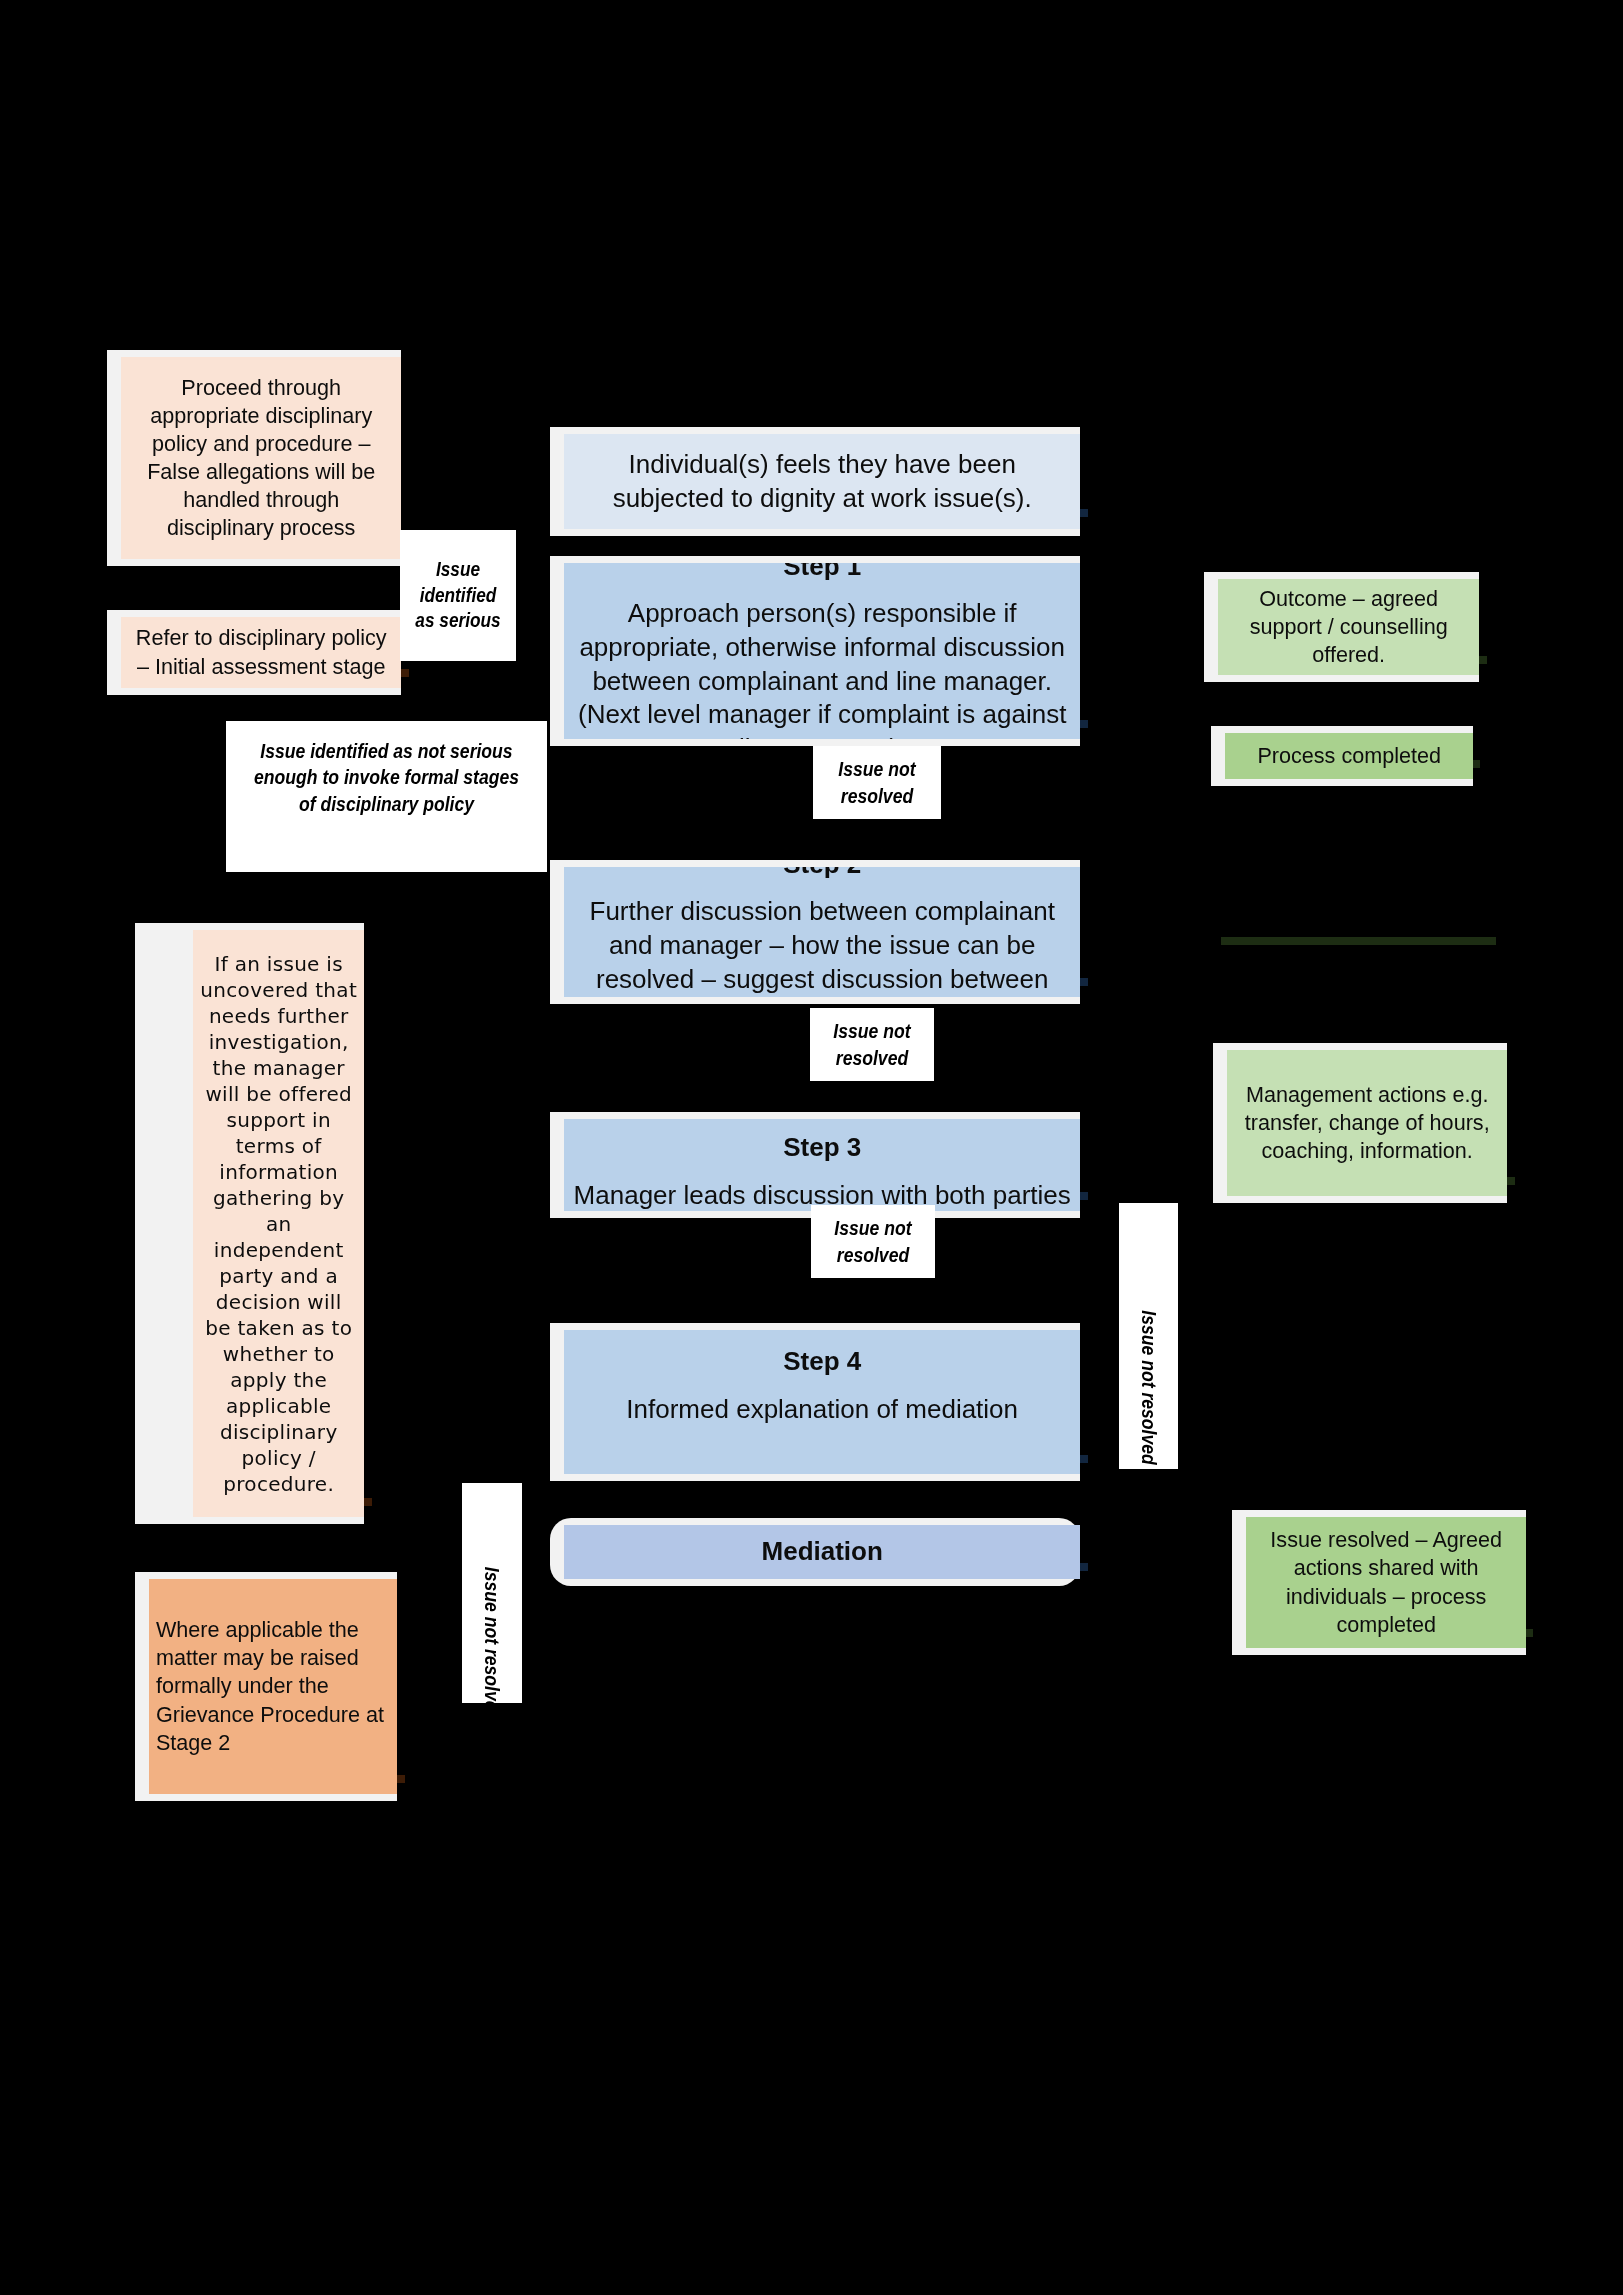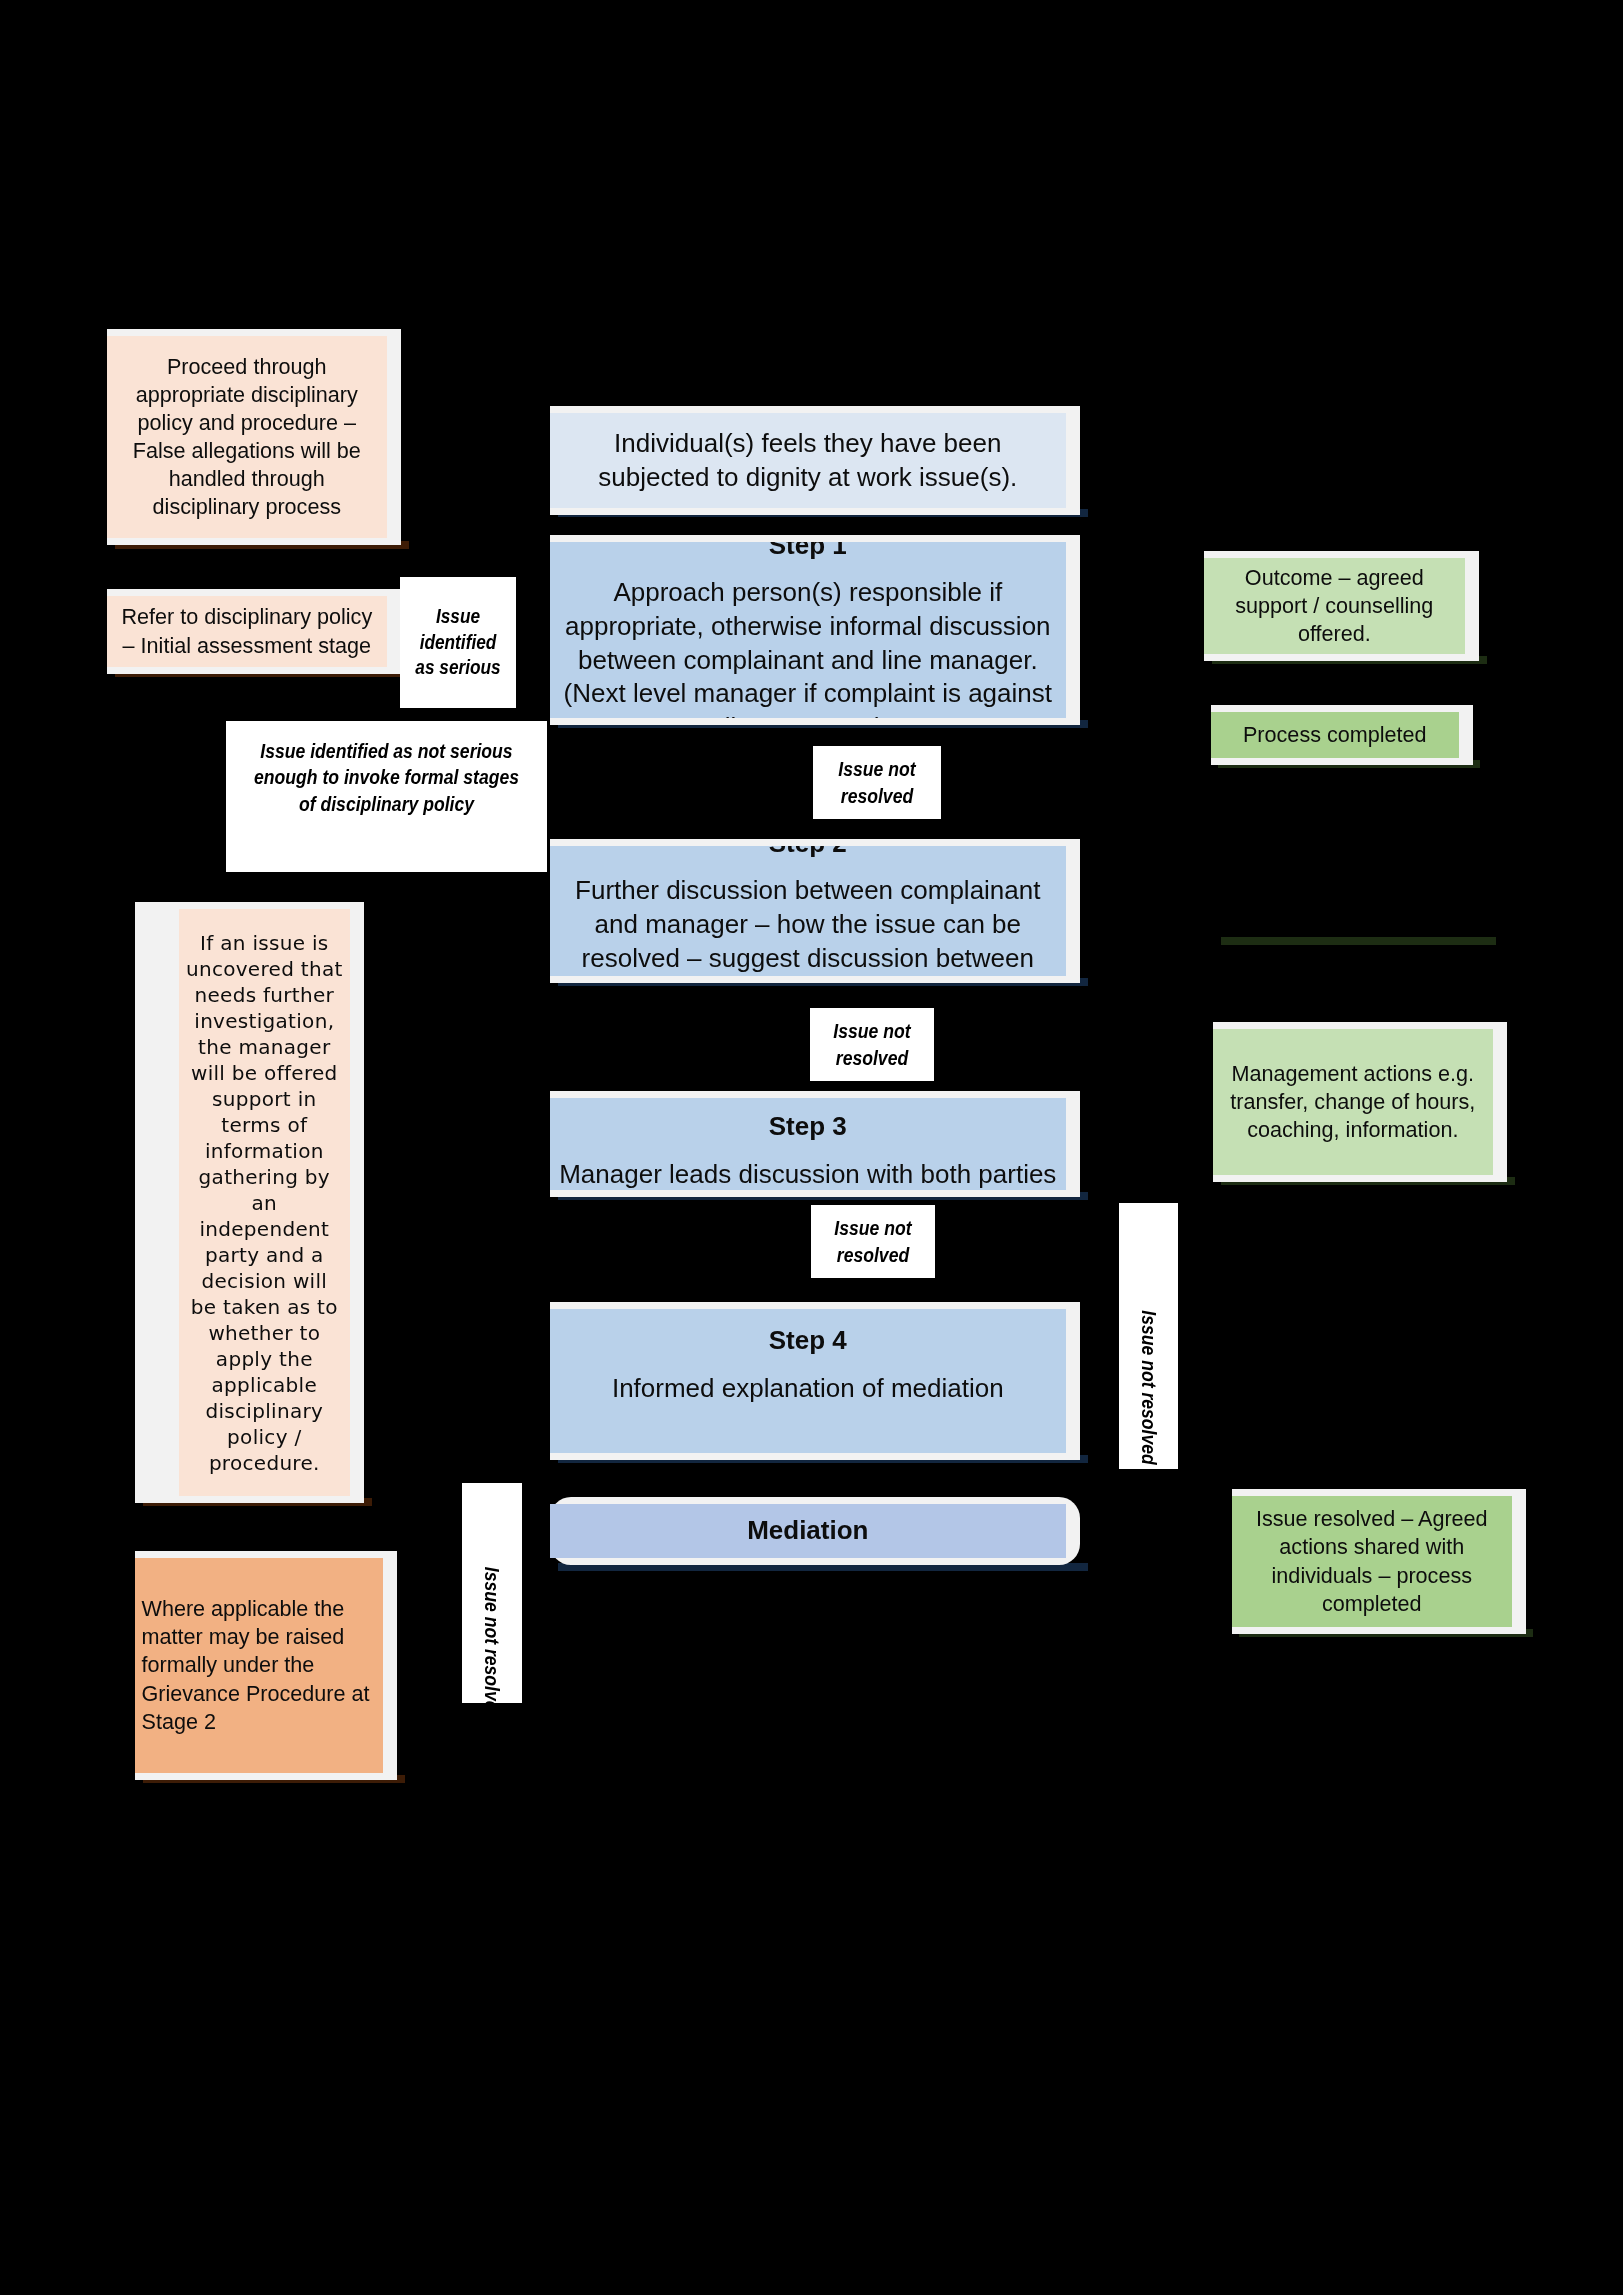--- a/index.html
+++ b/index.html
@@ -15,21 +15,22 @@
     background:#000000;
     overflow:hidden;
   }
   
   .node{
     position:absolute;
     box-sizing:border-box;
     background:#f2f2f2;            
     display:flex;
     align-items:center;
-    justify-content:flex-start;
+    justify-content:flex-end;
+    margin-top:21px;
   }
   .node .inner{
     box-sizing:border-box;
     width:calc(100% - 14.4px);
     height:calc(100% - 14.4px);
     display:flex;
     align-items:center;
     justify-content:center;
     text-align:center;
     padding:2.6px 6.5px;
@@ -295,21 +296,21 @@
     </div>
   </div>
 
   <div class="shadow sh-peach" style="left:143px;top:1775px;width:262px;"></div>
   <div class="node orange" style="left:135px;top:1551px;width:262px;height:229px;">
     <div class="inner" style="justify-content:flex-start;text-align:left;">
       <span class="txt fs-33" style="text-align:left;">Where applicable the matter may be raised formally under the Grievance Procedure at Stage 2</span>
     </div>
   </div>
 
-  <div class="label" style="left:400px;top:530px;width:116px;height:131px;margin-top:47px;">
+  <div class="label" style="left:400px;top:530px;width:116px;height:131px;">
     <span class="txt fs-30">Issue
 identified
 as serious</span>
   </div>
 
   <div class="label" style="left:226px;top:721px;width:321px;height:151px;">
     <span class="txt fs-31" style="margin-bottom:38px;">Issue identified as not serious enough to invoke formal stages of disciplinary policy</span>
   </div>
 
   <div class="label" style="left:813px;top:746px;width:128px;height:73px;">

